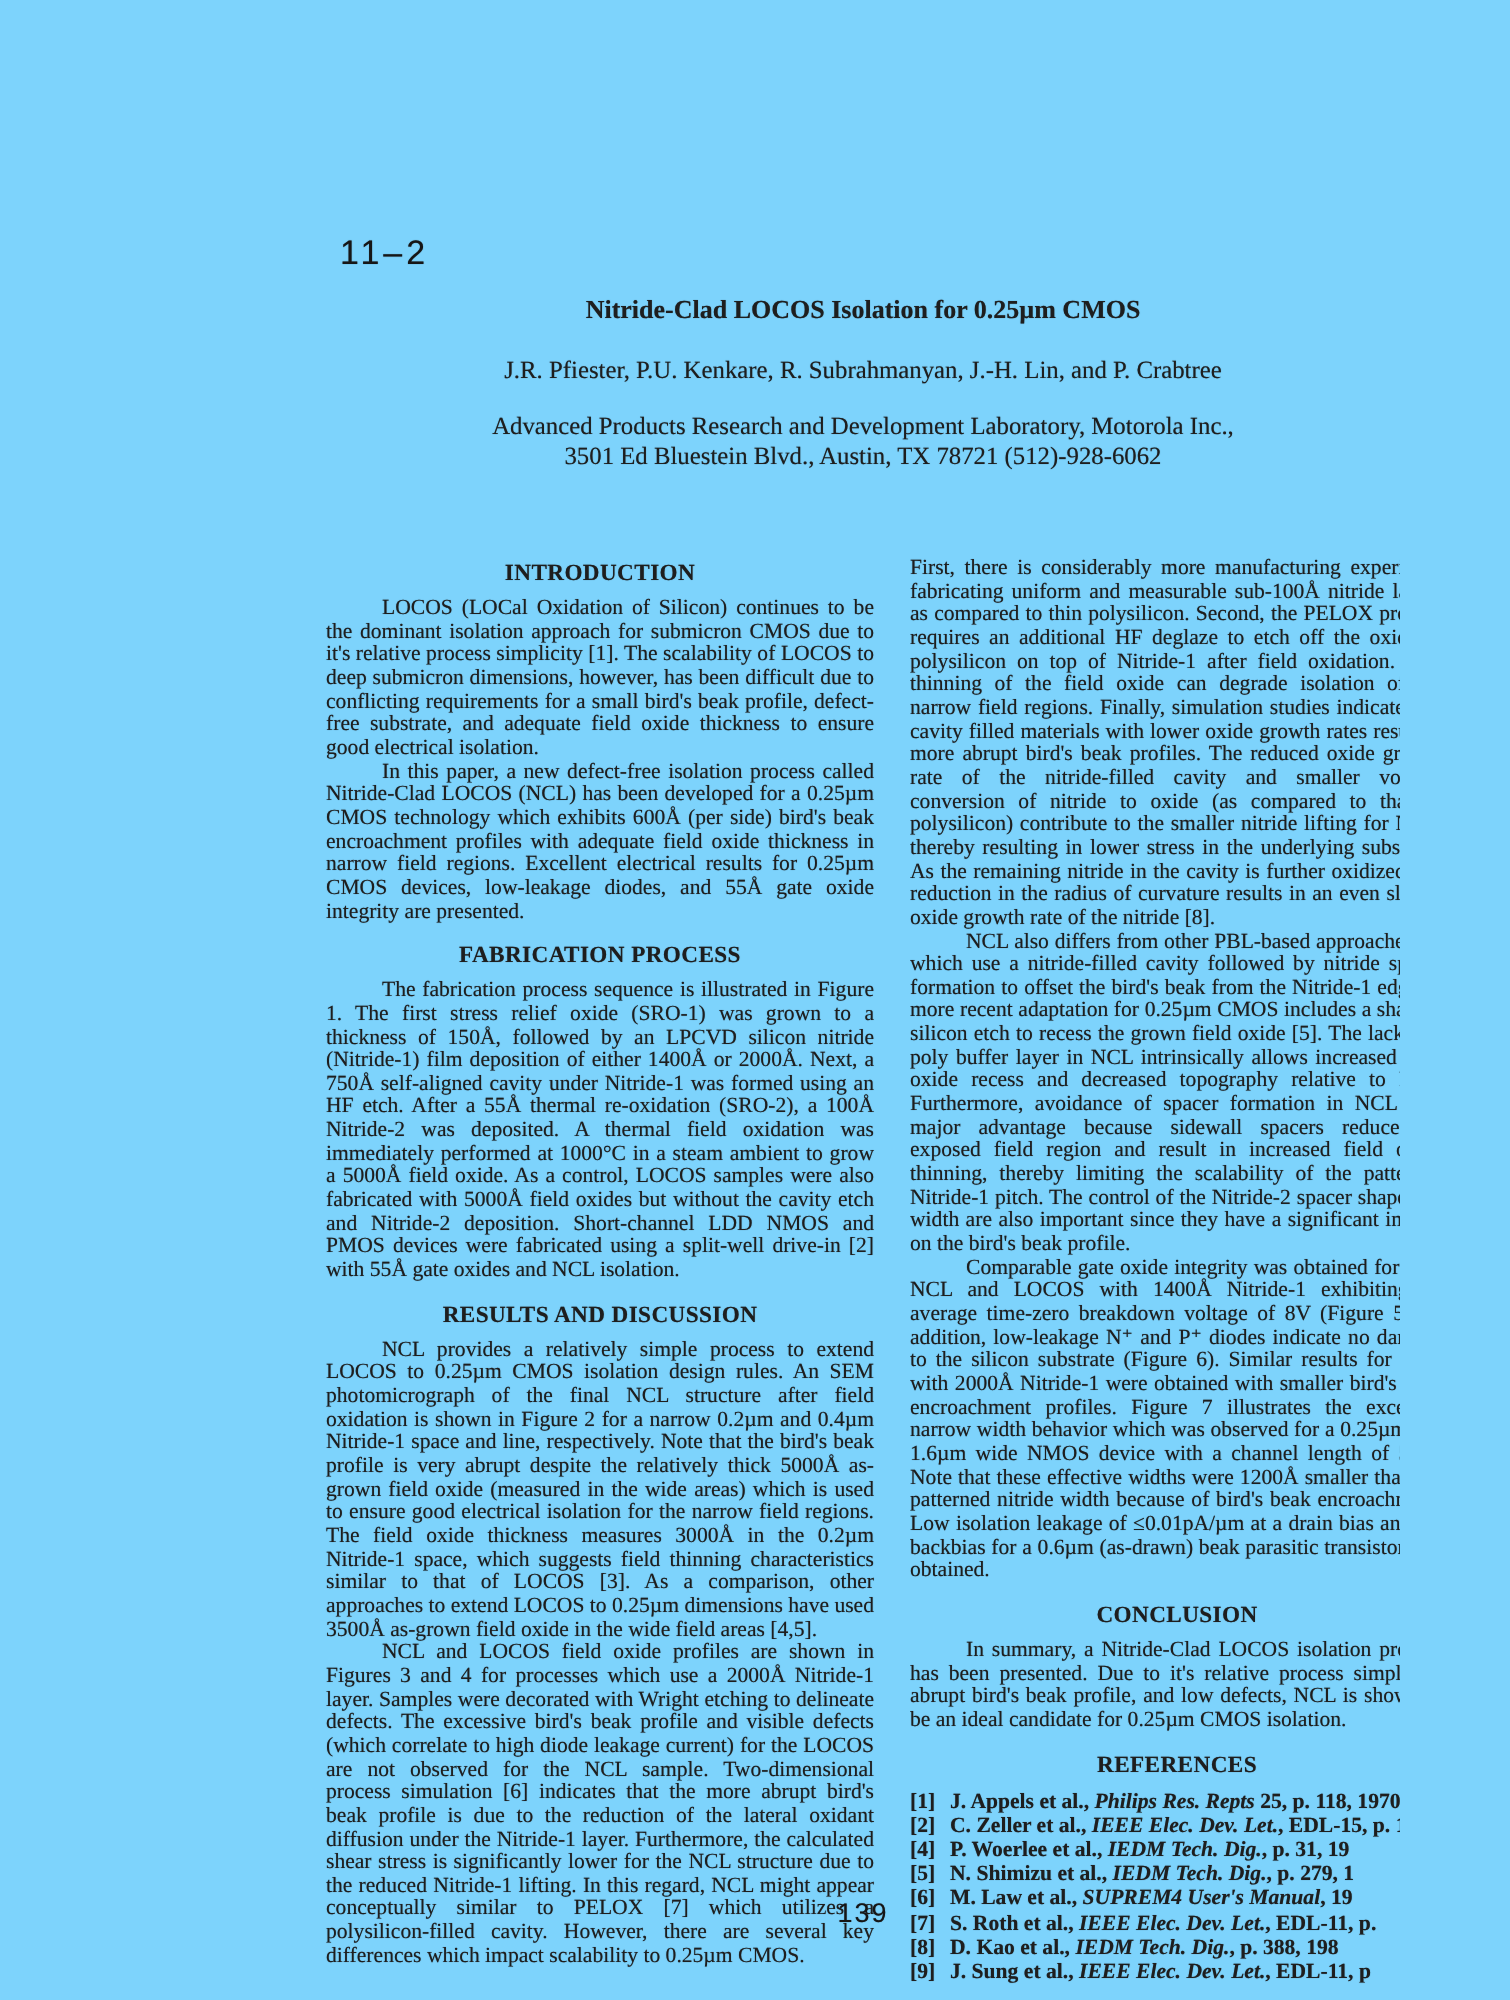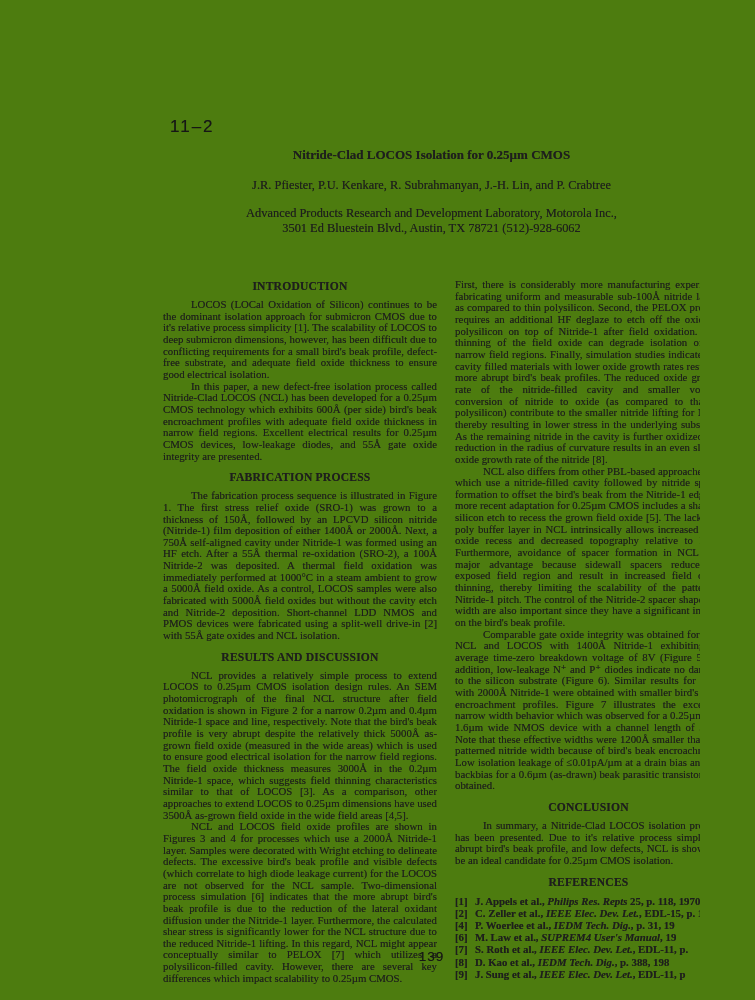--- a/index.html
+++ b/index.html
@@ -4,21 +4,21 @@
 <style>
   html, body {
     margin: 0;
     padding: 0;
     background: #e8e8e6;
   }
   .page {
     position: relative;
     width: 755px;
     height: 1000px;
-    background: #4d7c0f;
+    background: #7dd3fc;
     overflow: hidden;
     font-family: "Liberation Serif", "DejaVu Serif", serif;
     color: #1e1e1e;
     text-shadow: 0 0 0.45px rgba(20,20,20,0.55);
   }
   .paper-code {
     position: absolute;
     left: 170px;
     top: 117px;
     font-family: "Liberation Sans", sans-serif;
@@ -147,20 +147,21 @@
       <p class="body-par">Comparable gate oxide integrity was obtained for both NCL and LOCOS with 1400Å Nitride-1 exhibiting an average time-zero breakdown voltage of 8V (Figure 5). In addition, low-leakage N⁺ and P⁺ diodes indicate no damage to the silicon substrate (Figure 6). Similar results for NCL with 2000Å Nitride-1 were obtained with smaller bird's beak encroachment profiles. Figure 7 illustrates the excellent narrow width behavior which was observed for a 0.25µm and 1.6µm wide NMOS device with a channel length of 5µm.  Note that these effective widths were 1200Å smaller than the patterned nitride width because of bird's beak encroachment.  Low isolation leakage of ≤0.01pA/µm at a drain bias and 0V backbias for a 0.6µm (as-drawn) beak parasitic transistor was obtained.</p>
 
       <div class="sec-heading">CONCLUSION</div>
       <p class="body-par">In summary, a Nitride-Clad LOCOS isolation process has been presented.  Due to it's relative process simplicity, abrupt bird's beak profile, and low defects, NCL is shown to be an ideal candidate for 0.25µm CMOS isolation.</p>
 
       <div class="sec-heading">REFERENCES</div>
       <ol class="refs">
         <li><span class="ref-num">[1]</span><span>J. Appels et al., </span><i>Philips Res. Repts</i><span> 25, p. 118, 1970.</span></li>
         <li><span class="ref-num">[2]</span><span>C. Zeller et al., </span><i>IEEE Elec. Dev. Let.</i><span>, EDL-15, p. 16</span></li>
         <li><span class="ref-num">[4]</span><span>P. Woerlee et al., </span><i>IEDM Tech. Dig.</i><span>, p. 31, 19</span></li>
+        <li><span class="ref-num">[5]</span><span>N. Shimizu et al., </span><i>IEDM Tech. Dig.</i><span>, p. 279, 1</span></li>
         <li><span class="ref-num">[6]</span><span>M. Law et al., </span><i>SUPREM4 User's Manual</i><span>, 19</span></li>
         <li><span class="ref-num">[7]</span><span>S. Roth et al., </span><i>IEEE Elec. Dev. Let.</i><span>, EDL-11,  p.</span></li>
         <li><span class="ref-num">[8]</span><span>D. Kao et al., </span><i>IEDM Tech. Dig.</i><span>, p. 388, 198</span></li>
         <li><span class="ref-num">[9]</span><span>J. Sung et al., </span><i>IEEE Elec. Dev. Let.</i><span>, EDL-11, p</span></li>
       </ol>
     </div>
   </div>
 
   <div class="page-number">139</div>
 

